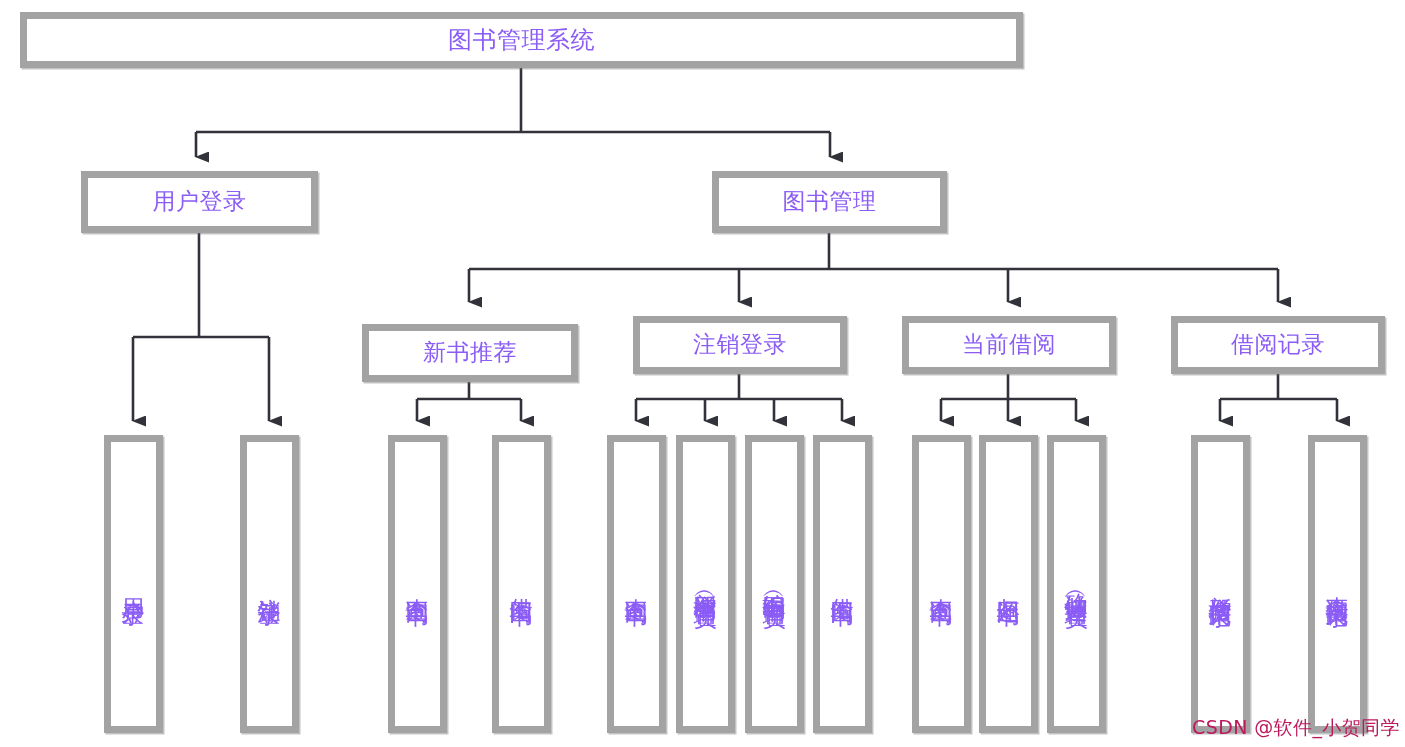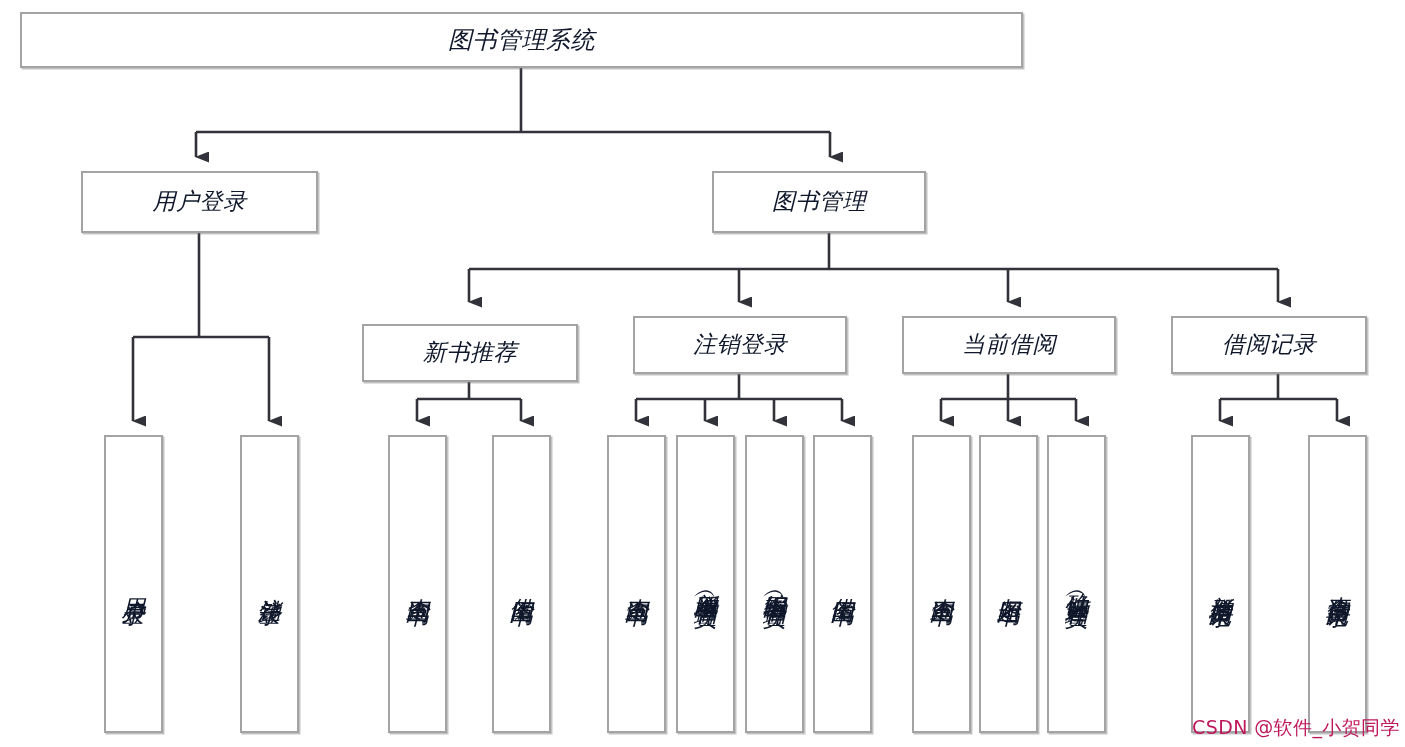--- a/index.html
+++ b/index.html
@@ -20,28 +20,27 @@
   #wires {
     position: absolute;
     left: 0;
     top: 0;
     width: 1405px;
     height: 747px;
   }
   .node {
     position: absolute;
     box-sizing: border-box;
-    border: 2px solid #a3a3a3;
+    border: 7px solid #a3a3a3;
     background: #ffffff;
-    color: #0f172a;
+    color: #8b5cf6;
     display: flex;
     align-items: center;
     justify-content: center;
     box-shadow: 1.5px 1.5px 0 rgba(120,120,125,0.45);
-    font-style: italic;
   }
   .node-label {
     display: block;
     text-align: center;
     line-height: 1.18;
     letter-spacing: 0.5px;
     white-space: nowrap;
   }
   .node.horizontal .node-label {
     font-size: 23px;
@@ -126,34 +125,34 @@
     </g>
   </svg>
 
   <div class="node root horizontal" style="left:20px; top:12px; width:1003px; height:56px;">
     <span class="node-label">图书管理系统</span>
   </div>
 
   <div class="node horizontal" style="left:81px; top:171px; width:237px; height:62px;">
     <span class="node-label">用户登录</span>
   </div>
-  <div class="node horizontal" style="left:712px; top:171px; width:214px; height:62px;">
+  <div class="node horizontal" style="left:712px; top:171px; width:235px; height:62px;">
     <span class="node-label">图书管理</span>
   </div>
 
   <div class="node horizontal" style="left:362px; top:324px; width:216px; height:58px;">
     <span class="node-label">新书推荐</span>
   </div>
   <div class="node horizontal" style="left:633px; top:316px; width:214px; height:58px;">
     <span class="node-label">注销登录</span>
   </div>
   <div class="node horizontal" style="left:902px; top:316px; width:214px; height:58px;">
     <span class="node-label">当前借阅</span>
   </div>
-  <div class="node horizontal" style="left:1171px; top:316px; width:196px; height:58px;">
+  <div class="node horizontal" style="left:1171px; top:316px; width:214px; height:58px;">
     <span class="node-label">借阅记录</span>
   </div>
 
   <div class="node vertical" style="left:104px; top:435px; width:59px; height:298px;">
     <span class="node-label">用户登录</span>
   </div>
   <div class="node vertical" style="left:240px; top:435px; width:59px; height:298px;">
     <span class="node-label">注销登录</span>
   </div>
 

